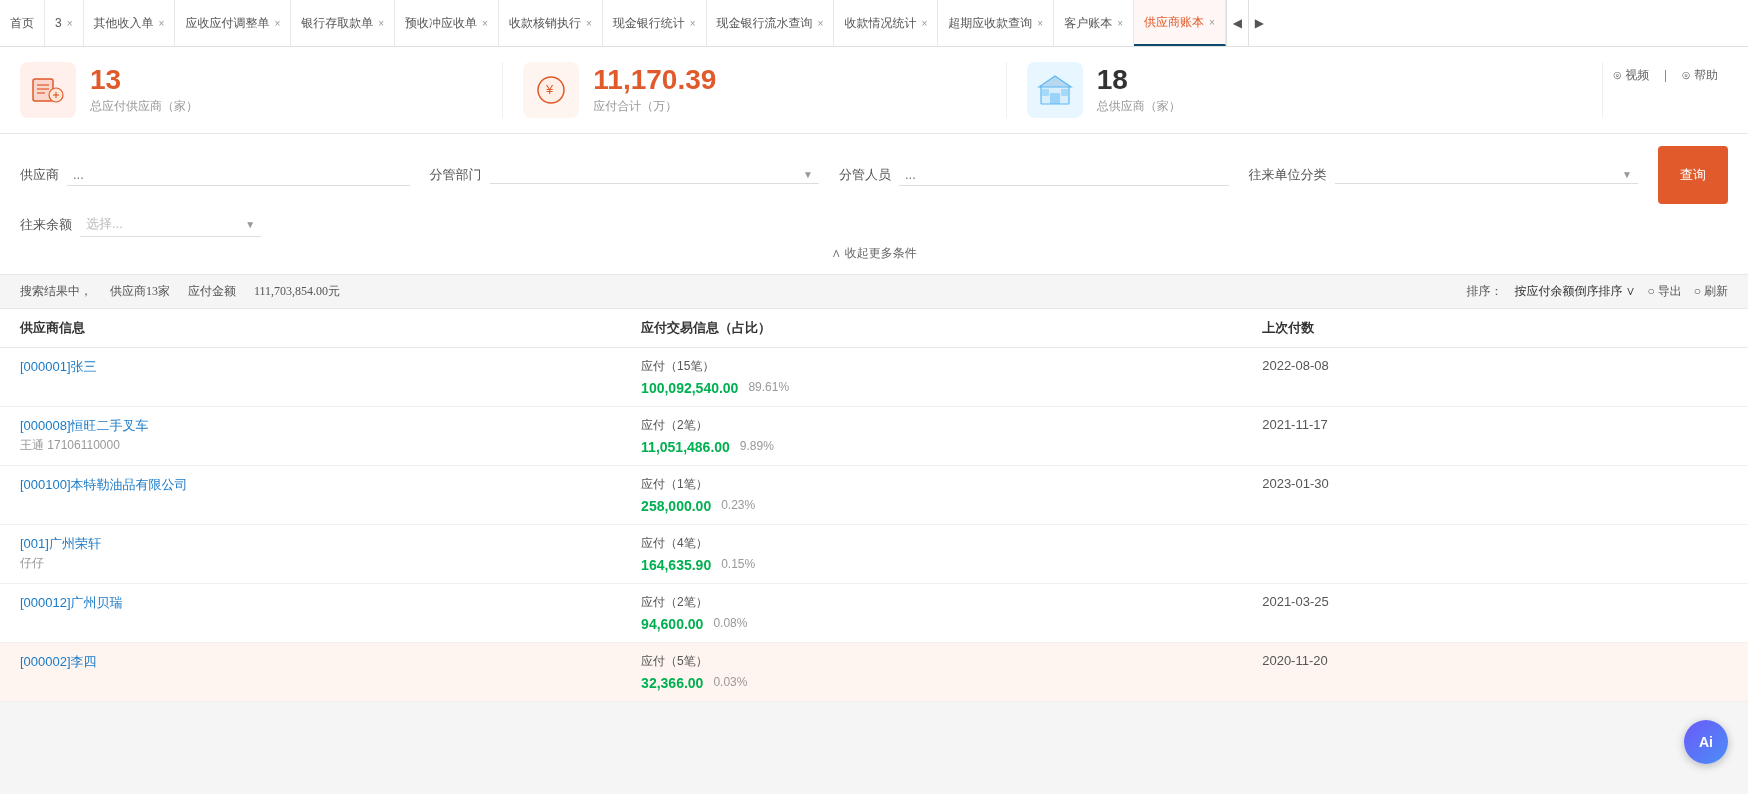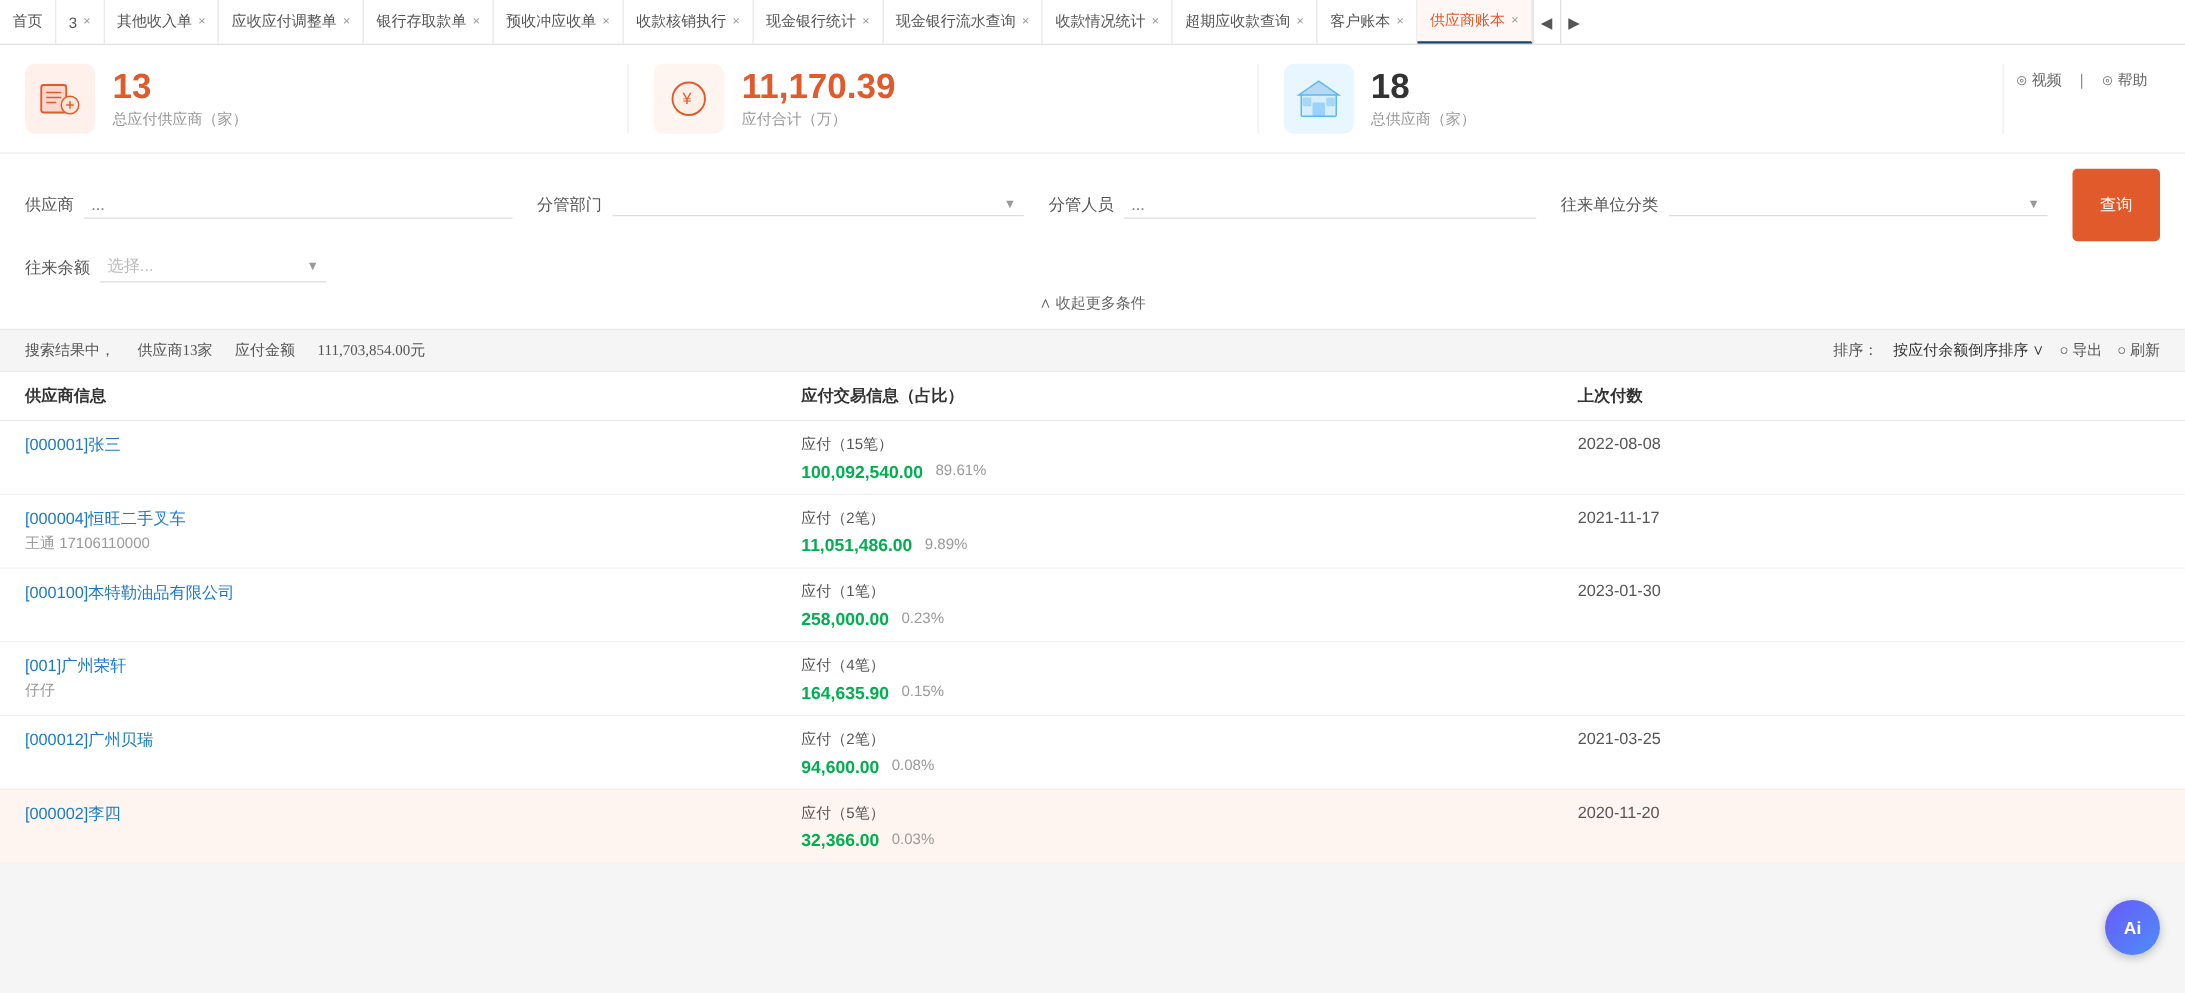--- a/index.html
+++ b/index.html
@@ -4,21 +4,21 @@
   <style>
     * { box-sizing: border-box; margin: 0; padding: 0; }
     body { font-family: 'Microsoft YaHei', Arial, sans-serif; font-size: 13px; background: #f5f5f5; color: #333; }
 
     
     .top-nav {
       display: flex;
       align-items: center;
       background: #fff;
       border-bottom: 1px solid #e0e0e0;
-      height: 36px;
+      height: 47px;
       overflow: hidden;
     }
     .nav-tab {
       display: flex;
       align-items: center;
       padding: 0 10px;
       height: 100%;
       border-right: 1px solid #e8e8e8;
       white-space: nowrap;
       cursor: pointer;
@@ -408,21 +408,21 @@
         </div>
       </div>
     </div>
     <div class="col-last-payment">
       <span class="last-pay">2022-08-08</span>
     </div>
   </div>
 
   <div class="table-row">
     <div class="col-supplier">
-      <a class="supplier-name">[000004]恒旺二手叉车</a>
+      <a class="supplier-name">[000008]恒旺二手叉车</a>
       <div class="supplier-sub">王通  17106110000</div>
     </div>
     <div class="col-transaction">
       <div class="trans-info">
         <span class="trans-label">应付（2笔）</span>
         <div class="trans-row">
           <span class="trans-amount">11,051,486.00</span>
           <span class="trans-percent">9.89%</span>
         </div>
       </div>

